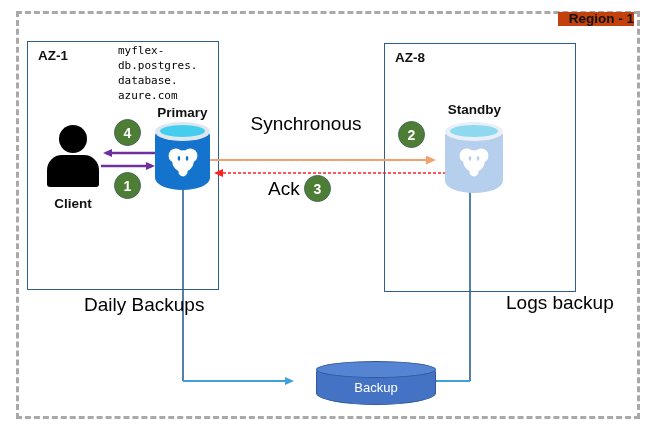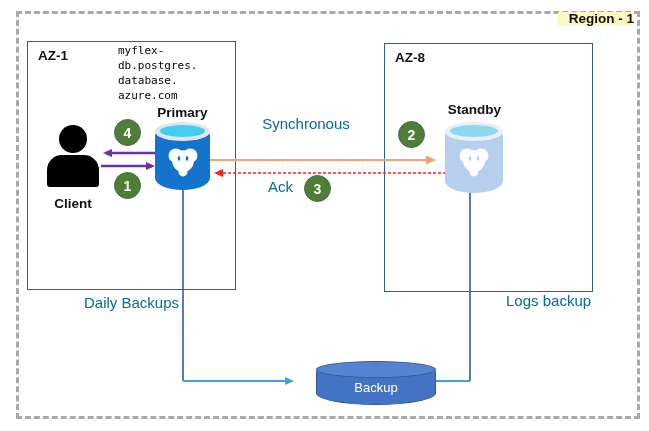--- a/index.html
+++ b/index.html
@@ -9,23 +9,23 @@
     font-family:"Liberation Sans", sans-serif; color:#111; overflow:hidden;
   }
 
   
   .region-box {
     position:absolute; left:16px; top:11px; width:624px; height:408px;
     border:3px dashed #a9a9a9;
   }
   .region-label {
     position:absolute; top:12px; left:558px; width:76px;
-    font-size:13.5px; font-weight:bold; text-align:right; background:#fef9c3; line-height:14px;
-  }
-  .az-box { position:absolute; width:209px; height:249px; border:1.5px solid #2d5e8d; background:transparent; }
+    font-size:13.5px; font-weight:bold; text-align:right; background:#c2410c; line-height:14px;
+  }
+  .az-box { position:absolute; width:192px; height:249px; border:1.5px solid #2d5e8d; background:transparent; }
   .az1 { left:27px; top:41px; }
   .az2 { left:384px; top:43px; }
   .az-label { position:absolute; left:10px; top:6px; font-size:13.5px; font-weight:bold; }
 
   
   .hostname {
     position:absolute; left:118px; top:43px;
     font-family:"DejaVu Sans Mono", monospace; font-size:11px; line-height:15px; color:#000;
   }
 
@@ -74,21 +74,21 @@
     background:#4e7d35; border:1.5px solid #44675a;
     color:#fff; font-size:14px; font-weight:bold;
     display:flex; align-items:center; justify-content:center;
   }
   .step-4 { left:114px; top:119px; }
   .step-1 { left:114px; top:172px; }
   .step-2 { left:398px; top:121px; }
   .step-3 { left:304px; top:175px; }
 
   
-  .flow-label { position:absolute; font-size:15px; color:#0369a1; }
+  .flow-label { position:absolute; font-size:19px; color:#000000; }
   .sync-label { left:226px; top:116px; width:160px; text-align:center; line-height:16px; }
   .ack-label { left:268px; top:178px; }
   .daily-label { left:84px; top:294px; }
   .logs-label { left:506px; top:292px; }
 
   
   .backup-cyl { position:absolute; left:316px; top:361px; width:120px; height:44px; }
   .backup-body {
     position:absolute; left:0; right:0; top:8px; bottom:0; background:#4472c4;
     border:1.5px solid #31599b; border-top:none;

